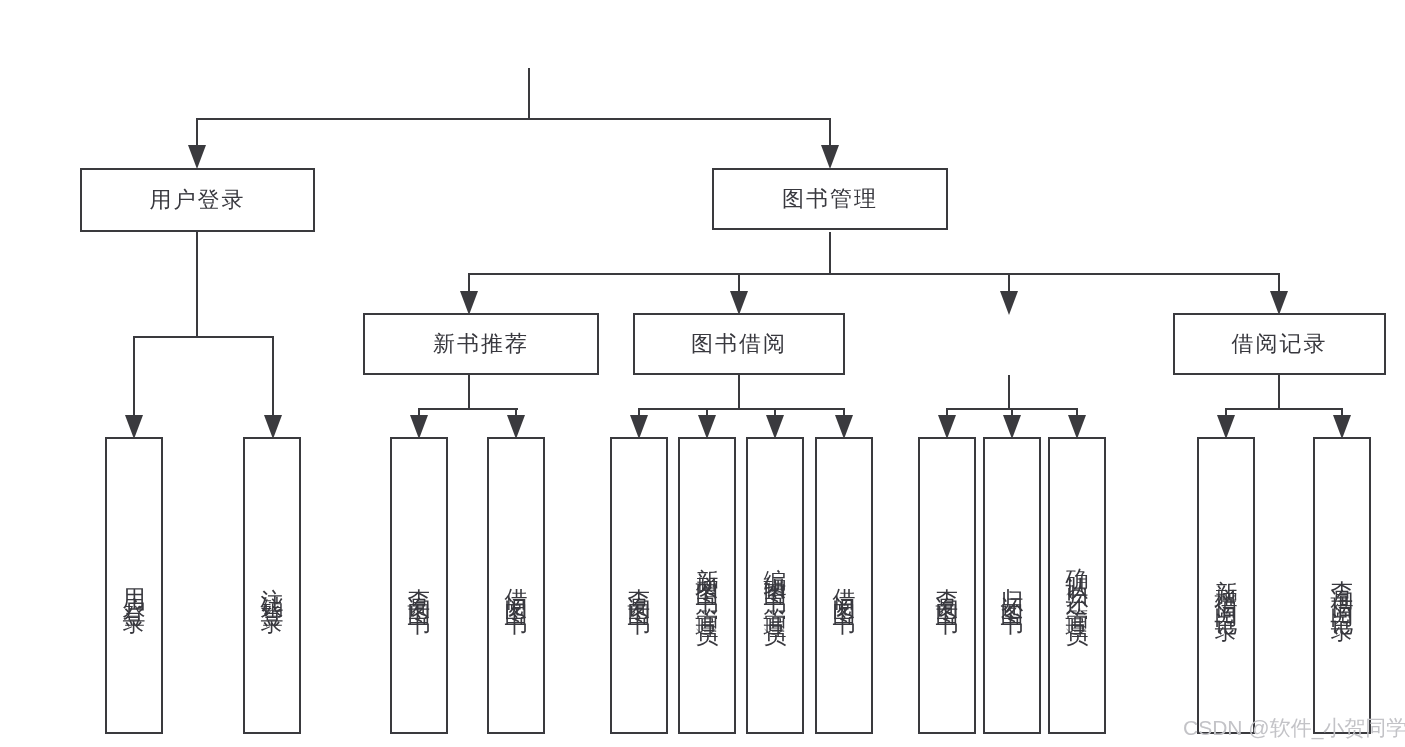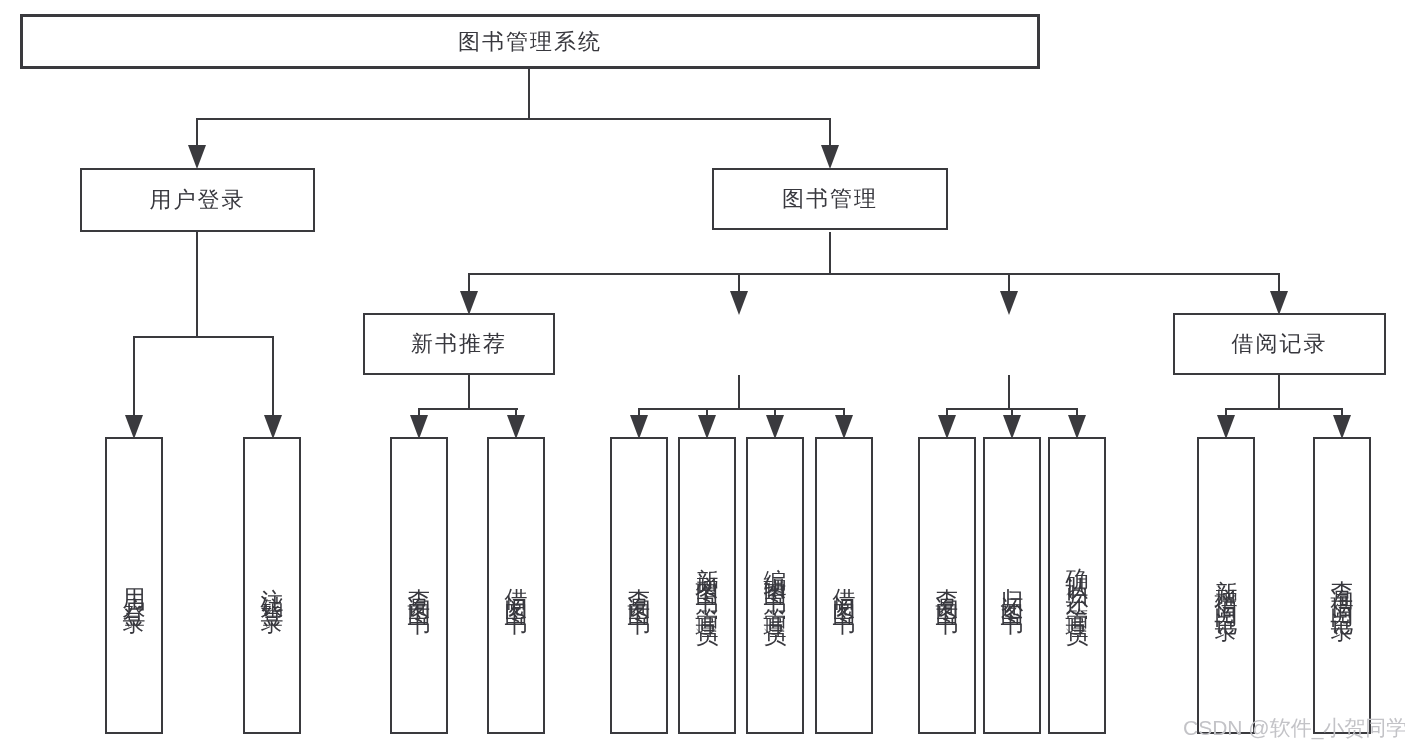--- a/index.html
+++ b/index.html
@@ -115,33 +115,33 @@
   <div class="arrow" style="left:1003px; top:415px;"></div>
   <div class="arrow" style="left:1068px; top:415px;"></div>
 
   <div class="vline" style="left:1278px; top:375px; height:33px;"></div>
   <div class="hline" style="left:1225px; top:408px; width:118px;"></div>
   <div class="vline" style="left:1225px; top:408px; height:8px;"></div>
   <div class="vline" style="left:1341px; top:408px; height:8px;"></div>
   <div class="arrow" style="left:1217px; top:415px;"></div>
   <div class="arrow" style="left:1333px; top:415px;"></div>
 
-  <div class="box h-label root" style="left:20px; top:14px; width:1020px; height:55px;">
-    <span>图书管理系统</span>
-  </div>
 
   <div class="box h-label" style="left:80px; top:168px; width:235px; height:64px;">
     <span>用户登录</span>
   </div>
   <div class="box h-label" style="left:712px; top:168px; width:236px; height:62px;">
     <span>图书管理</span>
   </div>
 
-  <div class="box h-label" style="left:363px; top:313px; width:192px; height:62px;">
+  <div class="box h-label" style="left:363px; top:313px; width:236px; height:62px;">
     <span>新书推荐</span>
+  </div>
+  <div class="box h-label" style="left:633px; top:313px; width:212px; height:62px;">
+    <span>图书借阅</span>
   </div>
   <div class="box h-label" style="left:1173px; top:313px; width:213px; height:62px;">
     <span>借阅记录</span>
   </div>
 
   <div class="box leaf" style="left:105px;">
     <span class="vtext">用户登录</span>
   </div>
   <div class="box leaf" style="left:243px;">
     <span class="vtext">注销登录</span>

